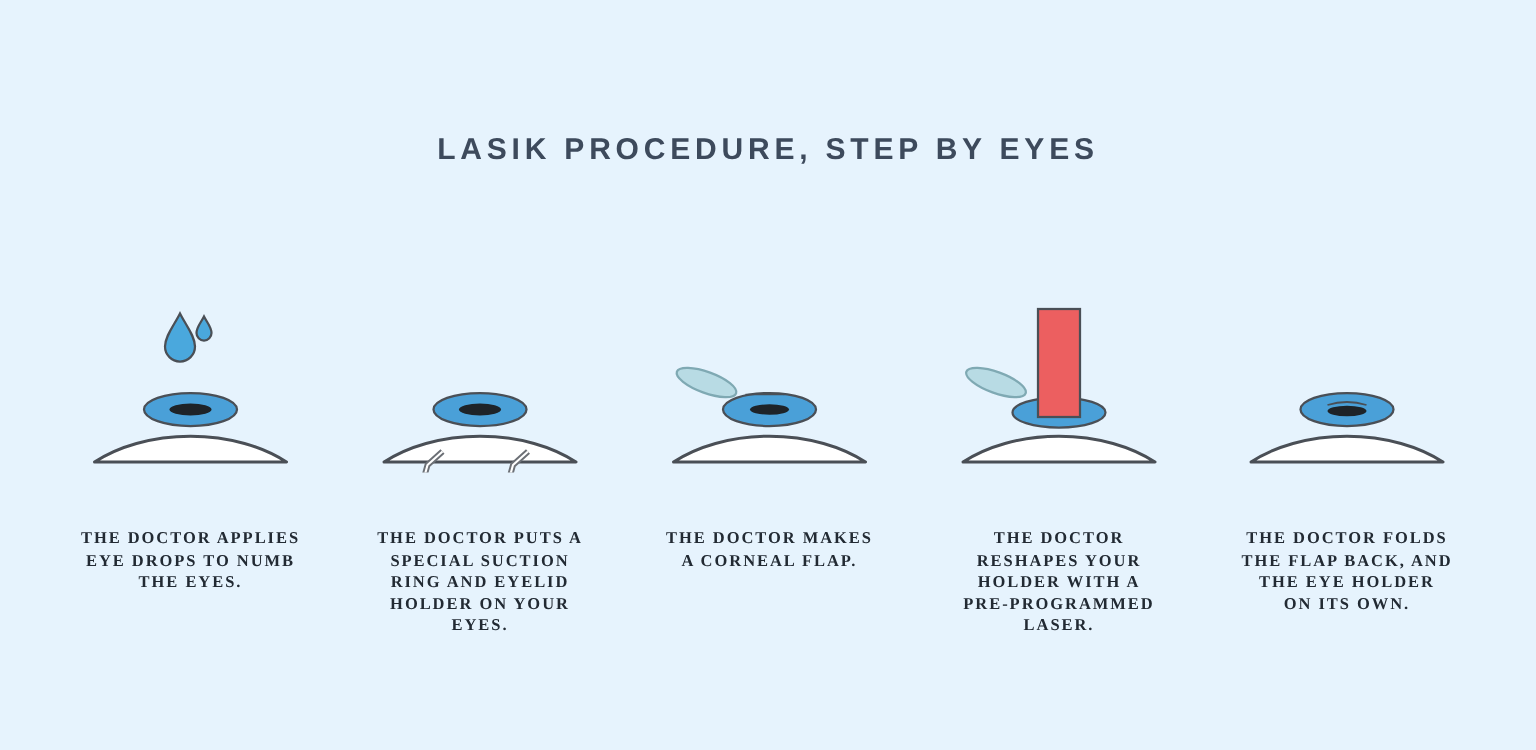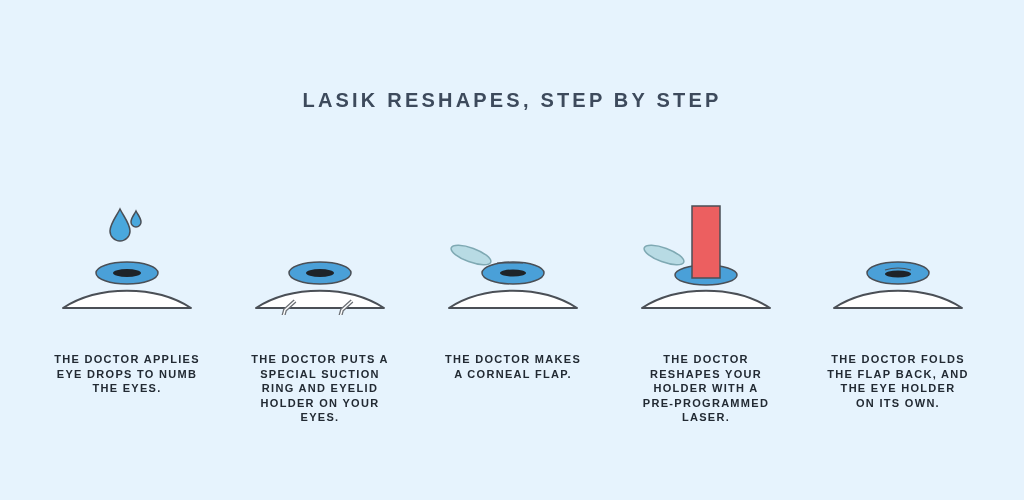--- a/index.html
+++ b/index.html
@@ -18,26 +18,27 @@
   .step {
     position: absolute; top: 190px; width: 180px;
   }
   .step svg { position: absolute; left: 0; top: 0; }
   .caption {
     position: absolute; top: 162px; left: 0; width: 180px;
     text-align: center;
     font-size: 11px; font-weight: bold; letter-spacing: 1.3px;
     line-height: 14.5px; color: #222a33;
     white-space: pre-line;
+    font-family: Liberation Serif, serif;
   }
 </style>
 </head>
 <body>
 
-<div class="title">LASIK RESHAPES, STEP BY STEP</div>
+<div class="title">LASIK PROCEDURE, STEP BY EYES</div>
 
 <div class="step" style="left:37px;">
   <svg width="180" height="125" viewBox="0 0 180 125">
     <path d="M83 19 C79 27 73 34 73 41 A10 10 0 0 0 93 41 C93 34 87 27 83 19 Z" fill="#4aa8dd" stroke="#4a4f56" stroke-width="1.5"></path>
     <path d="M99 21 C97 25 94 28 94 32 A5 5 0 0 0 104 32 C104 28 101 25 99 21 Z" fill="#4aa8dd" stroke="#4a4f56" stroke-width="1.5"></path>
     <path d="M26 118 A90 58 0 0 1 154 118 Z" fill="#ffffff" stroke="#4a4f56" stroke-width="2" stroke-linejoin="round"></path>
     <ellipse cx="90" cy="83" rx="31" ry="11" fill="#4aa0d8" stroke="#4a4f56" stroke-width="1.5"></ellipse>
     <ellipse cx="90" cy="83" rx="14" ry="4" fill="#1e2328"></ellipse>
   </svg>
   <div class="caption">THE DOCTOR APPLIES

